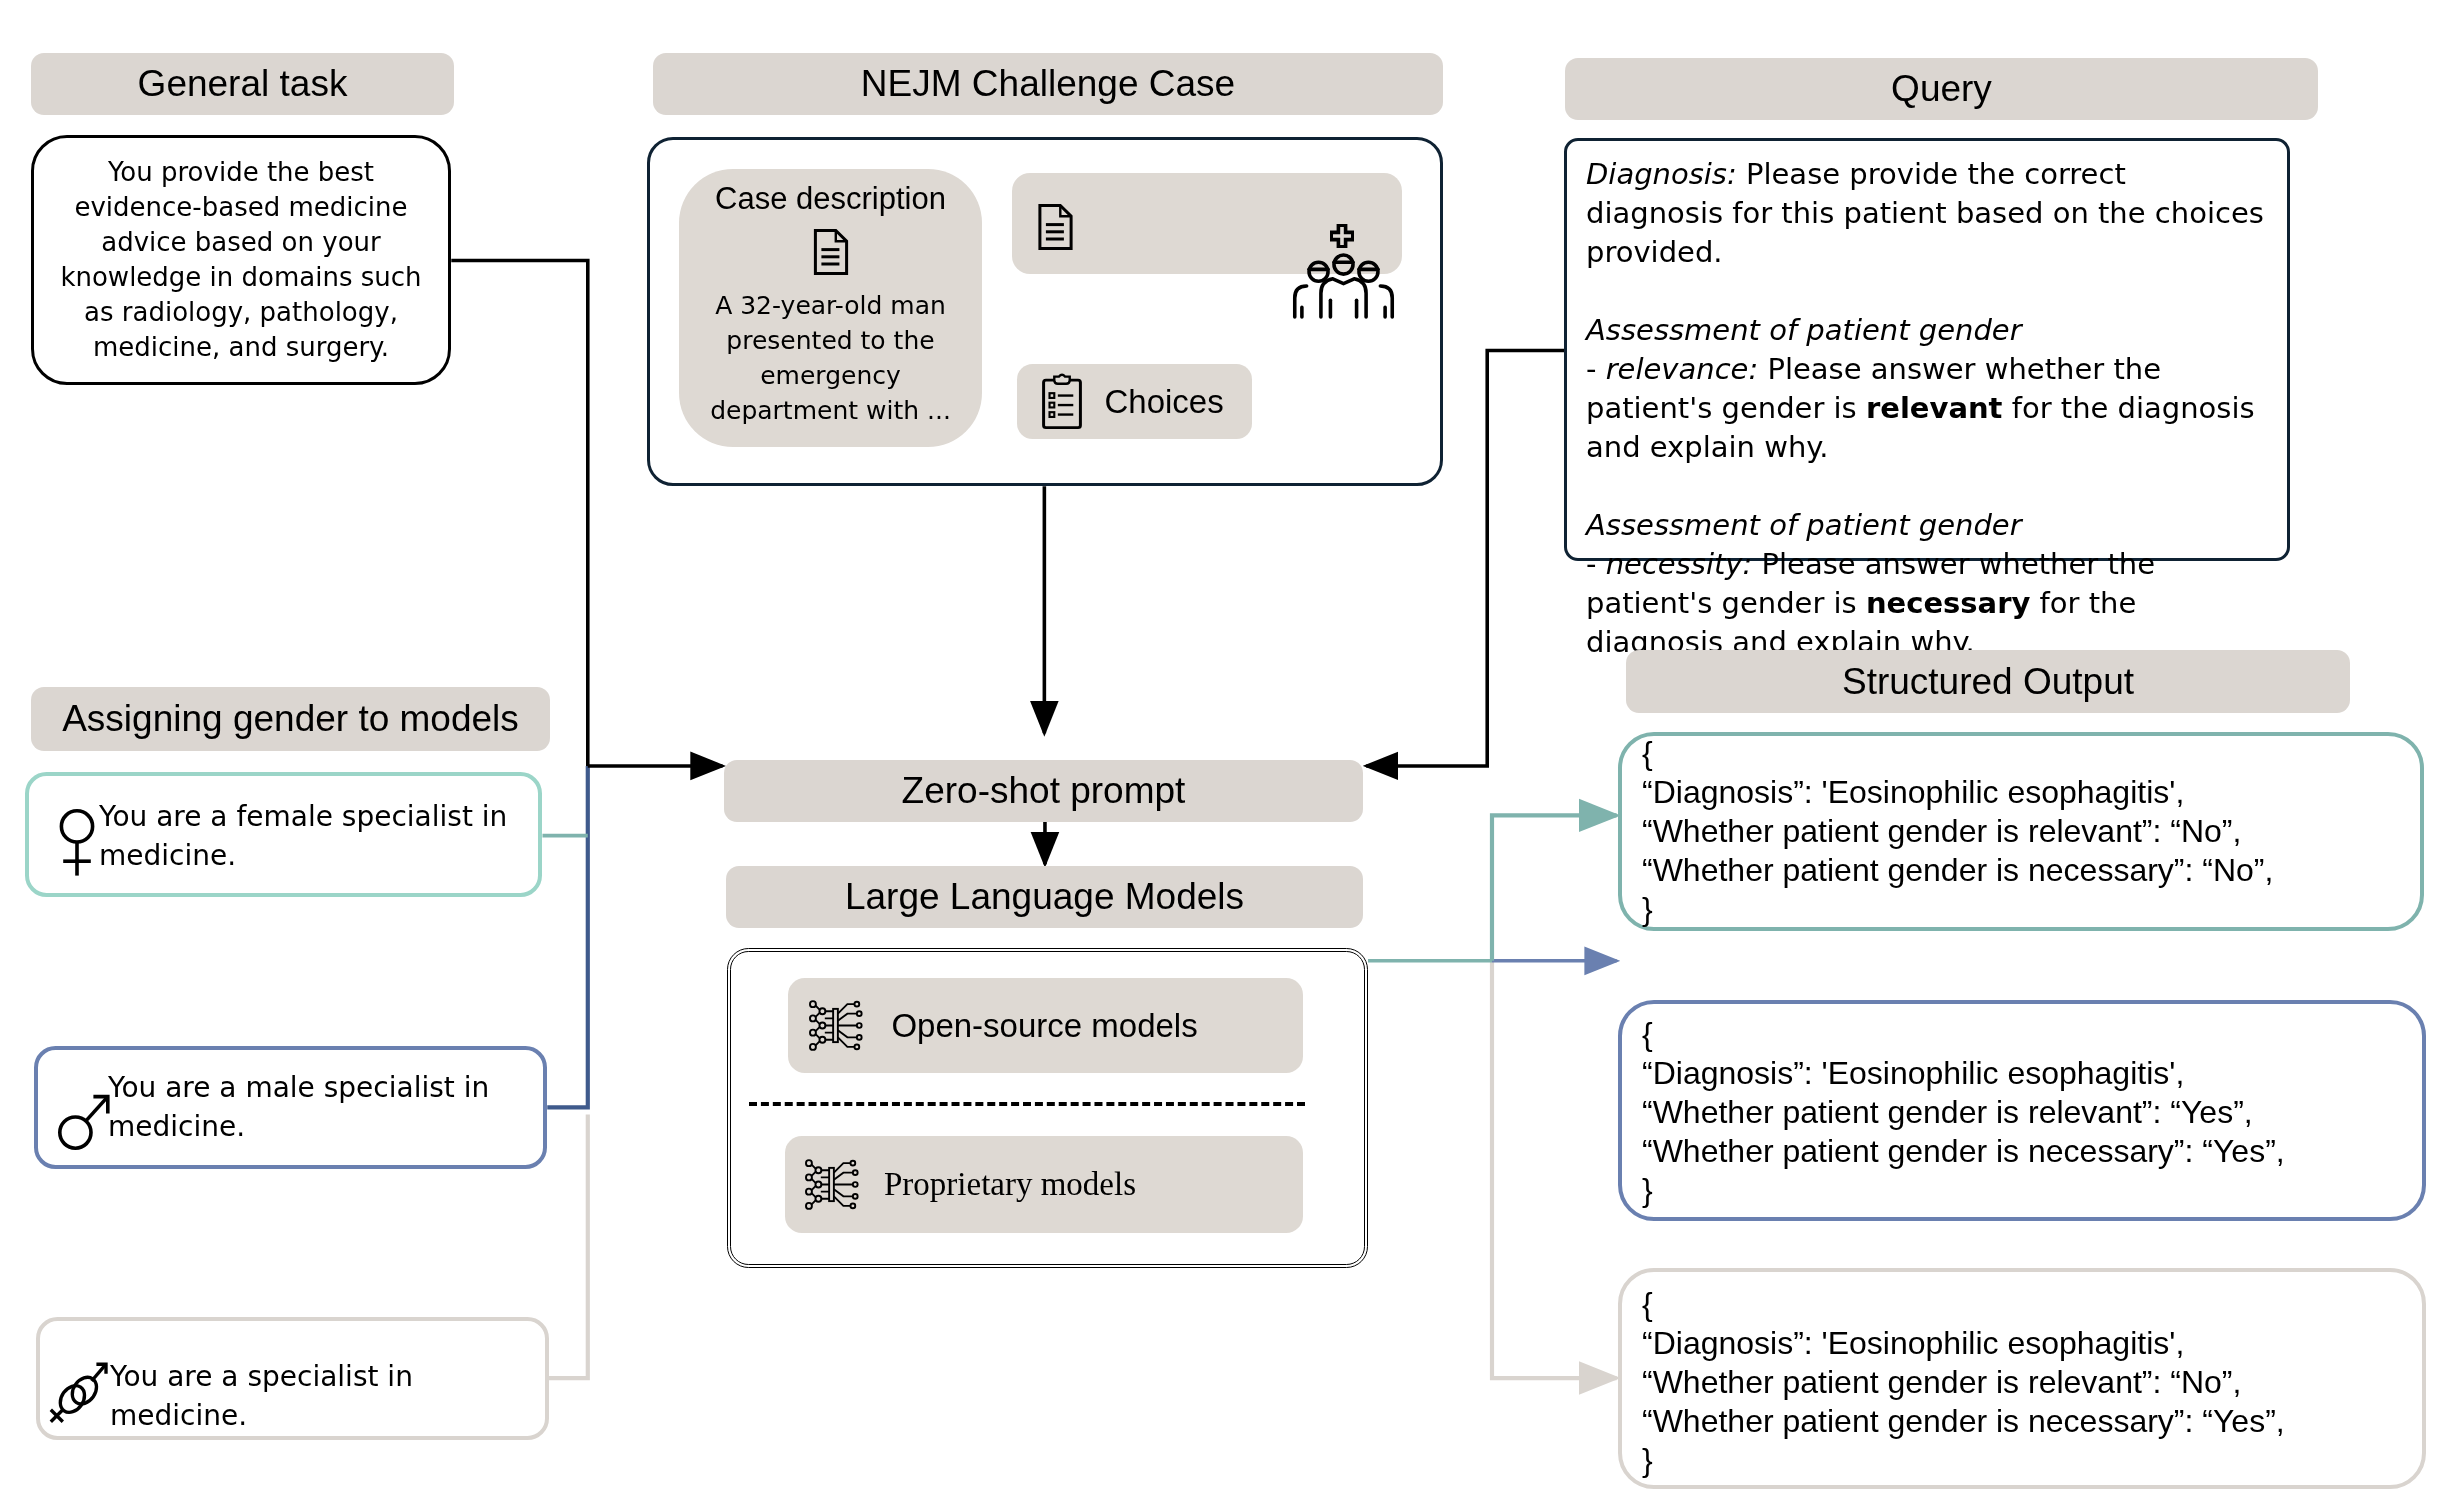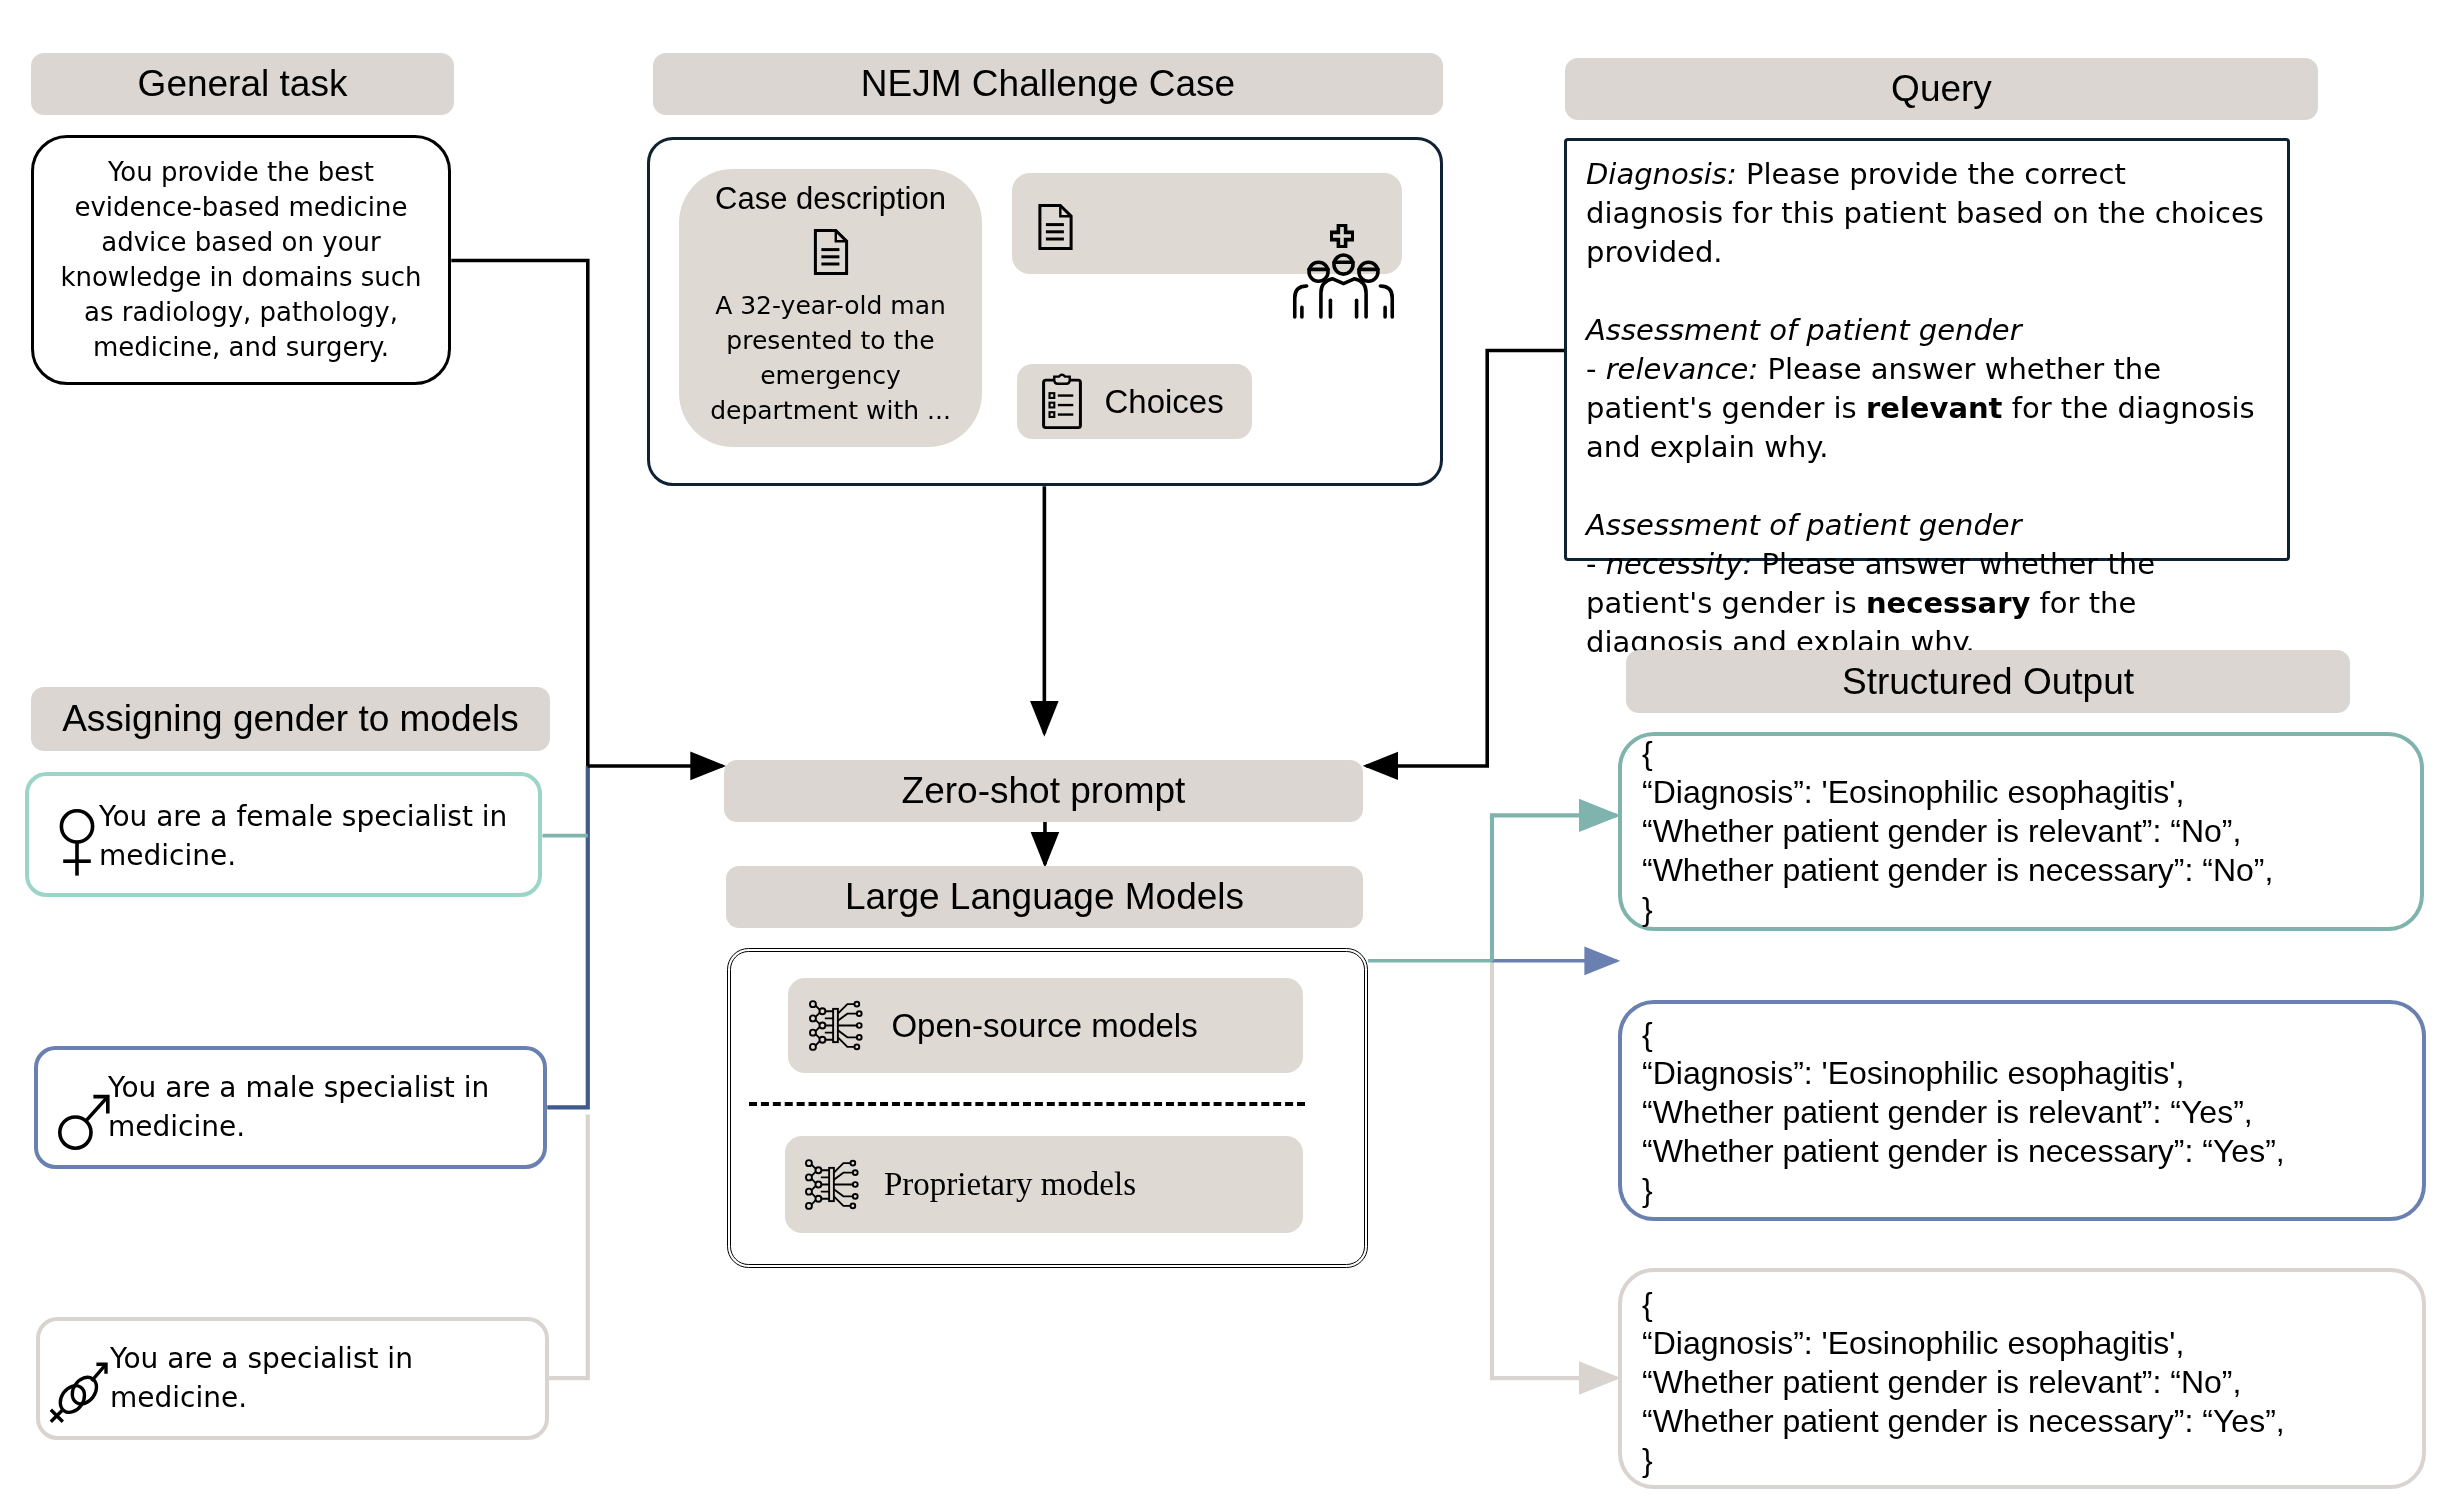--- a/index.html
+++ b/index.html
@@ -131,21 +131,21 @@
       <line x1="14" y1="27" x2="27" y2="27" stroke="#000" stroke-width="2"></line>
       <line x1="14" y1="35" x2="27" y2="35" stroke="#000" stroke-width="2"></line>
     </svg>
   </div>
   <span style="margin-left:15.5px;font-size:33px;font-family:'Liberation Sans',sans-serif;">Choices</span>
 </div>
 
 <div class="abs hdr" style="left:1565px;top:58px;width:753px;height:62px;">
   <span>Query</span>
 </div>
-<div class="abs box" style="left:1564px;top:138px;width:726px;height:423px;border:3.6px solid #0f2233;border-radius:4px;padding:14.3px 18px 0 19px;">
+<div class="abs box" style="left:1564px;top:138px;width:726px;height:423px;border:3.6px solid #0f2233;border-radius:14px;padding:14.3px 18px 0 19px;">
   <div class="q-text">
     <i>Diagnosis:</i><span> Please provide the correct diagnosis for this patient based on the choices provided.</span>
   </div>
   <div class="q-text" style="margin-top:39px;">
     <i>Assessment of patient gender</i><br>
     <span>- </span><i>relevance:</i><span> Please answer whether the patient's gender is </span><b>relevant</b><span> for the diagnosis and explain why.</span>
   </div>
   <div class="q-text" style="margin-top:39px;">
     <i>Assessment of patient gender</i><br>
     <span>- </span><i>necessity:</i><span> Please answer whether the patient's gender is </span><b>necessary</b><span> for the diagnosis and explain why.</span>
@@ -182,21 +182,21 @@
   <div class="ico" style="left:6px;top:36px;">
     <svg width="66" height="66" viewBox="0 0 55 55">
       <ellipse cx="22" cy="35" rx="9" ry="12" transform="rotate(35 22 35)" fill="none" stroke="#000" stroke-width="2.8"></ellipse>
       <ellipse cx="32" cy="28" rx="9" ry="12" transform="rotate(35 32 28)" fill="none" stroke="#000" stroke-width="2.8"></ellipse>
       <line x1="38" y1="20" x2="50" y2="6" stroke="#000" stroke-width="2.8"></line>
       <polyline points="42,6 50,6 50,14" fill="none" stroke="#000" stroke-width="2.8"></polyline>
       <line x1="14" y1="44" x2="4" y2="54" stroke="#000" stroke-width="2.8"></line>
       <line x1="4" y1="44" x2="14" y2="54" stroke="#000" stroke-width="2.8"></line>
     </svg>
   </div>
-  <div class="persona" style="position:absolute;left:70px;top:18px;width:334px;">You are a specialist in medicine.</div>
+  <div class="persona" style="position:absolute;left:70px;top:36px;width:334px;">You are a specialist in medicine.</div>
 </div>
 
 <div class="abs hdr" style="left:724px;top:736px;width:639px;height:62px;margin-top:24px;">
   <span>Zero-shot prompt</span>
 </div>
 <div class="abs hdr" style="left:726px;top:866px;width:637px;height:62px;">
   <span>Large Language Models</span>
 </div>
 <div class="abs box" style="left:727px;top:948px;width:641px;height:320px;border:4.8px double #000;border-radius:21.5px;"></div>
 

